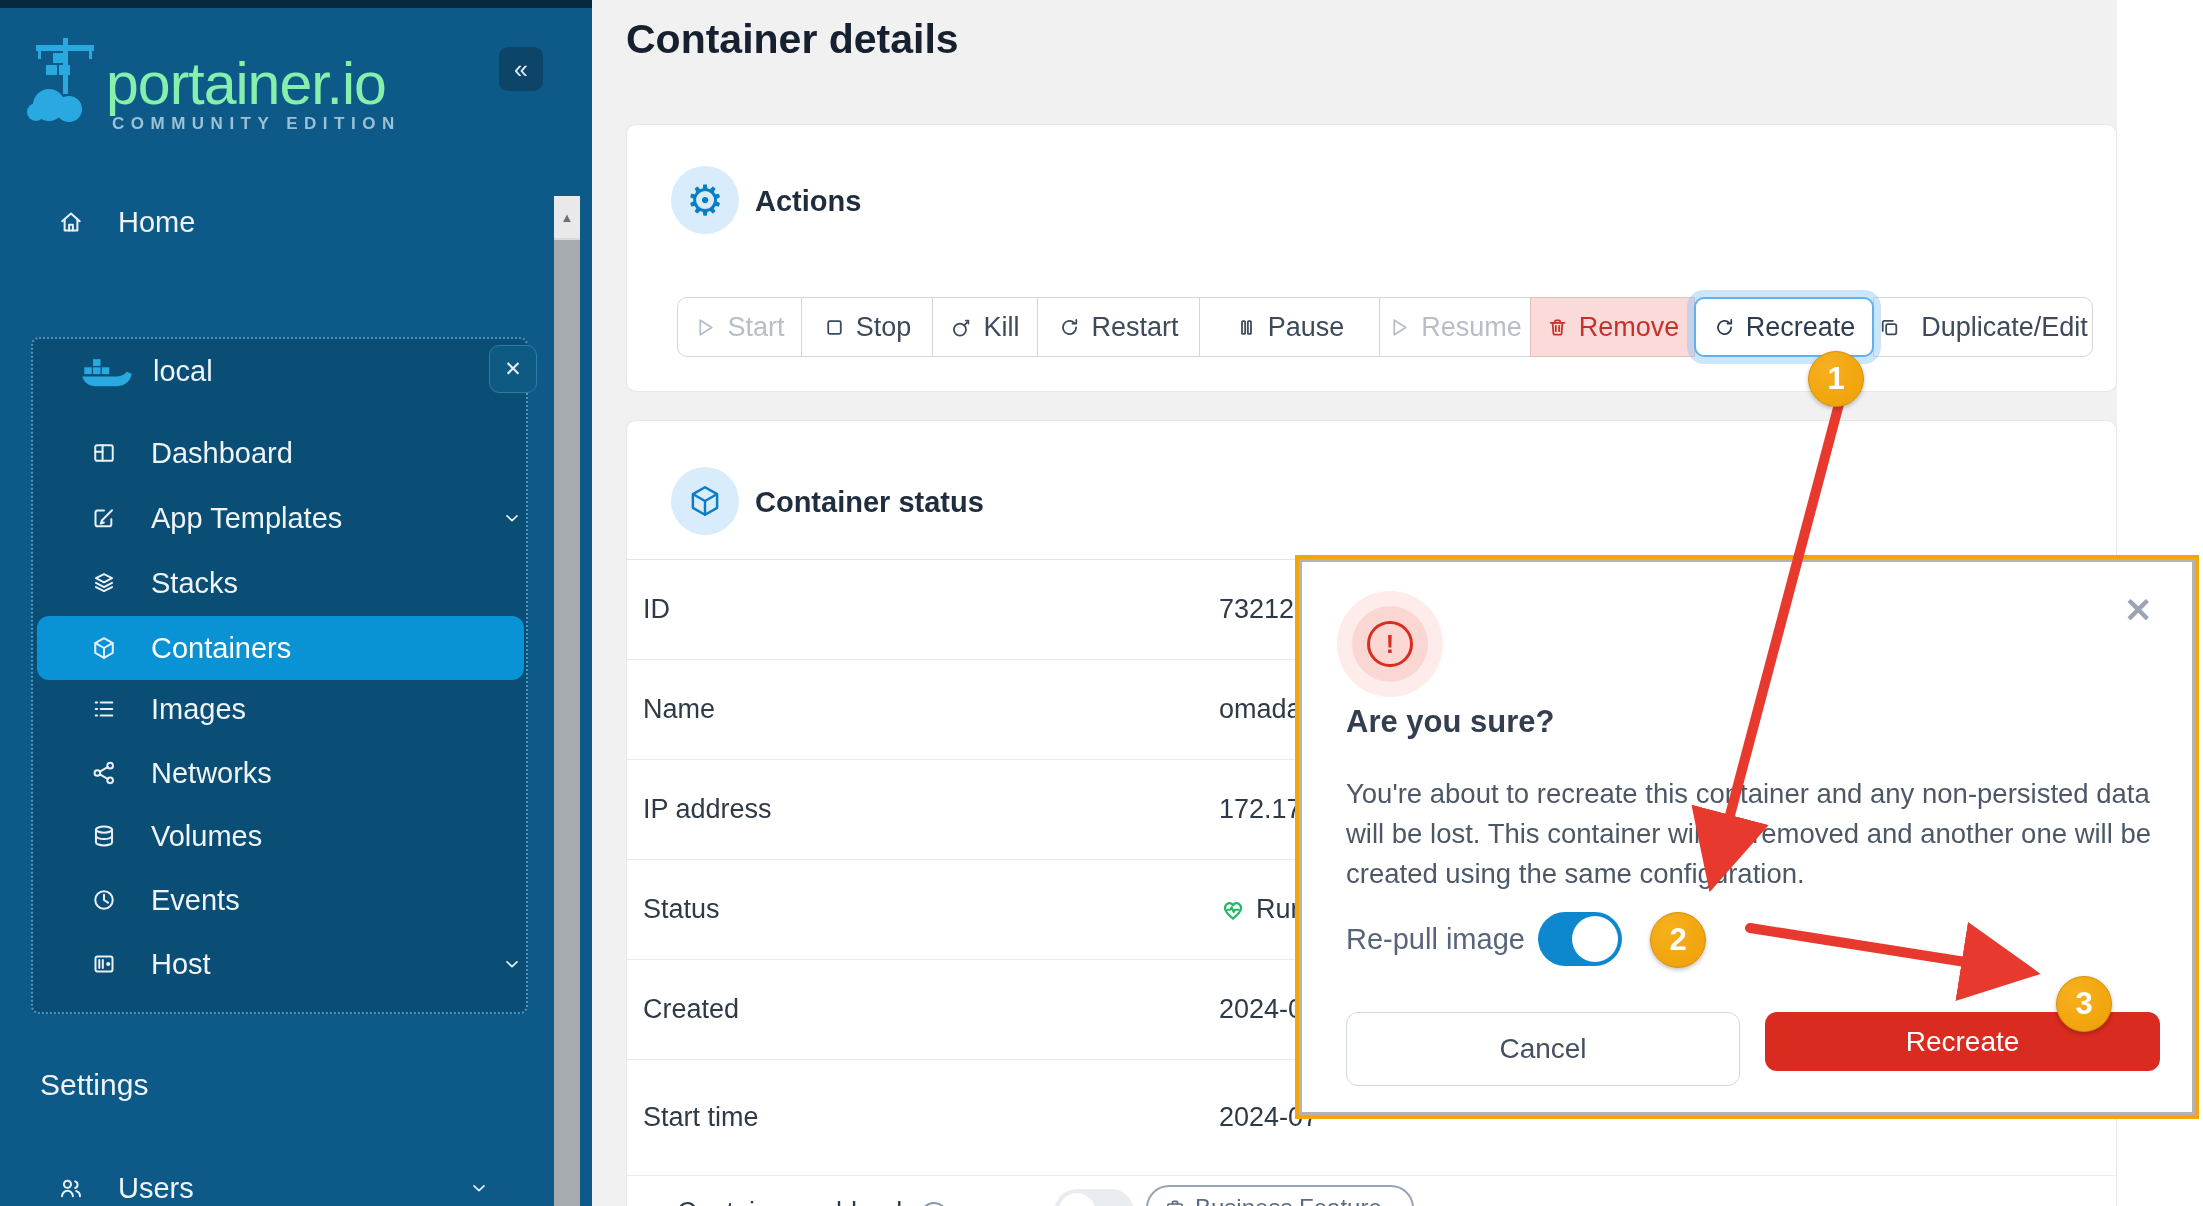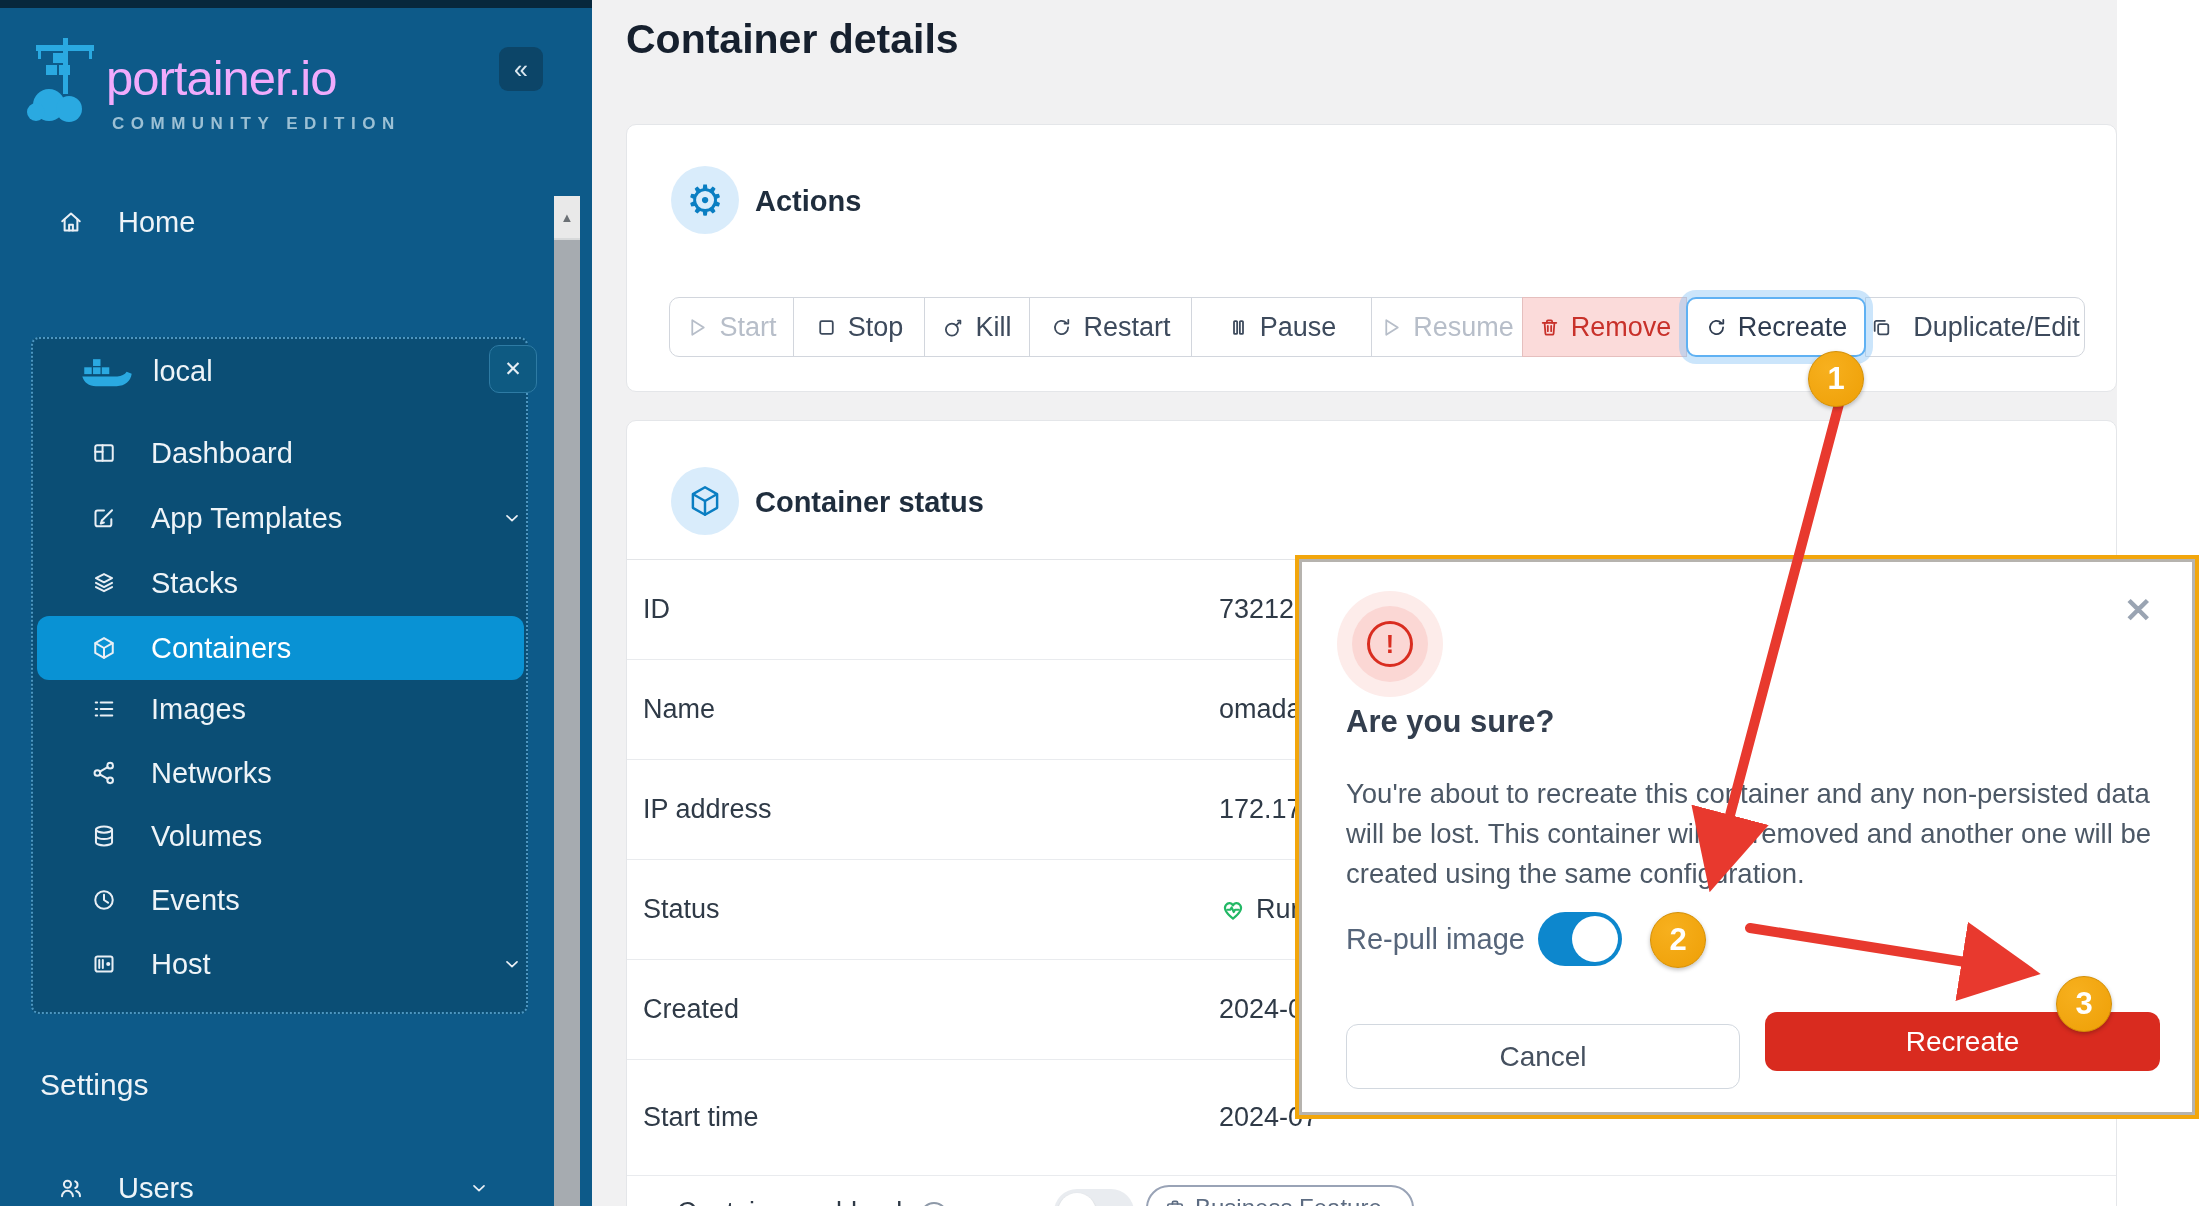--- a/index.html
+++ b/index.html
@@ -4,21 +4,21 @@
 <style>
   html,body{margin:0;padding:0;background:#fff;font-family:"Liberation Sans",sans-serif;}
   #app{position:relative;width:2203px;height:1206px;overflow:hidden;background:#f1f1f2;}
   .abs{position:absolute;}
   svg.ic{stroke:#e9eff5;fill:none;stroke-width:1.7;stroke-linecap:round;stroke-linejoin:round;}
   svg.aic{stroke:currentColor;fill:none;stroke-width:1.7;stroke-linecap:round;stroke-linejoin:round;}
 
   
   #sidebar{left:0;top:0;width:592px;height:1206px;background:#0d5a89;}
   #topstrip{left:0;top:0;width:592px;height:8px;background:#07283d;}
-  #logo-title{left:106px;top:50px;font-size:49px;font-weight:500;color:#f0abfc;letter-spacing:-1px;}
+  #logo-title{left:106px;top:50px;font-size:59px;font-weight:500;color:#86efac;letter-spacing:-1px;}
   #logo-sub{left:112px;top:114px;font-size:17px;letter-spacing:6.5px;color:#9cc0d4;font-weight:700;}
   #collapse{left:499px;top:47px;width:44px;height:44px;background:#0c4568;border-radius:9px;color:#dce8f0;
     font-size:25px;display:flex;align-items:center;justify-content:center;cursor:pointer;}
   .srow-item{height:64px;display:flex;align-items:center;color:#eef4f8;font-size:29px;cursor:pointer;}
   .srow-item .lic{position:absolute;left:58px;width:26px;height:26px;}
   .srow-item .ltxt{position:absolute;left:118px;}
   .srow-item .chev{position:absolute;left:468px;width:22px;height:22px;}
   #env-group{left:31px;top:337px;width:497px;height:677px;background:#0b4e75;
     border:2px dotted #4d96c0;border-radius:8px;box-sizing:border-box;}
   .grow{position:absolute;left:5px;width:485px;}
@@ -39,21 +39,21 @@
   .hcircle{width:68px;height:68px;border-radius:50%;background:#d9ecfb;display:flex;align-items:center;justify-content:center;}
   .htitle{font-size:29px;font-weight:700;color:#1f2d3d;}
   #actions-card{left:626px;top:124px;width:1491px;height:268px;}
   #status-card{left:626px;top:420px;width:1491px;height:800px;}
 
   
   #btnbar{left:42px;top:172px;height:60px;display:flex;}
   .abtn{box-sizing:border-box;height:60px;background:#fff;border:1px solid #d2d6dd;margin-left:-1px;
     display:flex;align-items:center;justify-content:center;gap:10px;font-size:27px;color:#3d4a5c;
     font-family:"Liberation Sans",sans-serif;padding:0;cursor:pointer;}
-  .abtn:first-child{border-radius:10px 0 0 10px;margin-left:0;}
+  .abtn:first-child{border-radius:10px 0 0 10px;margin-left:8px;}
   .abtn.last{border-radius:0 10px 10px 0;gap:20px;}
   .abtn.disabled{color:#b7bec9;cursor:default;}
   .abtn.danger{background:#fbdbda;color:#c8312a;border-color:#e5bfbe;}
   .abtn.focusring{border:2px solid #5fb1f3;border-radius:10px;box-shadow:0 0 0 7px rgba(140,198,247,.45);z-index:2;color:#2f3c50;}
   .abtn svg{width:23px;height:23px;}
 
   
   .strow{position:absolute;left:0;width:1489px;border-bottom:1px solid #e9ebee;}
   .slabel{position:absolute;left:16px;top:50%;transform:translateY(-50%);font-size:27px;color:#2f3a47;}
   .svalue{position:absolute;left:592px;top:50%;transform:translateY(-50%);font-size:27px;color:#2f3a47;
@@ -73,22 +73,22 @@
   #halo-outer{left:35px;top:29px;width:106px;height:106px;border-radius:50%;background:#fdecea;display:flex;align-items:center;justify-content:center;}
   #halo-mid{width:76px;height:76px;border-radius:50%;background:#fbd7d4;display:flex;align-items:center;justify-content:center;}
   #alert-ring{width:46px;height:46px;border-radius:50%;border:3.5px solid #d92d20;box-sizing:border-box;
     display:flex;align-items:center;justify-content:center;color:#d92d20;font-size:25px;font-weight:700;}
   #modal-close{left:822px;top:28px;font-size:34px;font-weight:700;color:#9aa4b2;cursor:pointer;}
   #modal-title{left:44px;top:142px;font-size:31px;font-weight:700;color:#333e4e;}
   #modal-body{left:44px;top:212px;width:818px;font-size:27.5px;line-height:40px;color:#4c5866;}
   #repull-label{left:44px;top:357px;font-size:29px;color:#56657a;line-height:40px;}
   #repull-toggle{left:236px;top:350px;width:84px;height:54px;border-radius:27px;background:#0d87cd;cursor:pointer;}
   #repull-toggle .knob{position:absolute;right:4px;top:4px;width:46px;height:46px;border-radius:50%;background:#fff;}
-  #cancel-btn{left:44px;top:450px;width:394px;height:65px;background:#fff;border:1.5px solid #d2d8df;border-radius:12px;
-    font-size:28px;color:#45505f;display:flex;align-items:center;justify-content:center;box-sizing:border-box;cursor:pointer;font-family:"Liberation Sans",sans-serif;margin-top:12px;}
+  #cancel-btn{left:44px;top:450px;width:394px;height:74px;background:#fff;border:1.5px solid #d2d8df;border-radius:12px;
+    font-size:28px;color:#45505f;display:flex;align-items:center;justify-content:center;box-sizing:border-box;cursor:pointer;font-family:"Liberation Sans",sans-serif;}
   #confirm-btn{left:463px;top:450px;width:395px;height:59px;background:#d92b1f;border:none;border-radius:12px;
     font-size:28px;color:#fff;display:flex;align-items:center;justify-content:center;cursor:pointer;font-family:"Liberation Sans",sans-serif;}
 
   
   .anno-badge{width:54px;height:54px;border-radius:50%;border:1px solid #d28e05;color:#fff;font-size:31px;font-weight:700;
     background:radial-gradient(circle at 35% 30%, #f7b01e, #ee9f06);display:flex;align-items:center;justify-content:center;
     z-index:31;box-shadow:0 2px 4px rgba(0,0,0,.25);}
   #arrows{left:0;top:0;width:2203px;height:1206px;z-index:30;pointer-events:none;}
 </style>
 </head>

